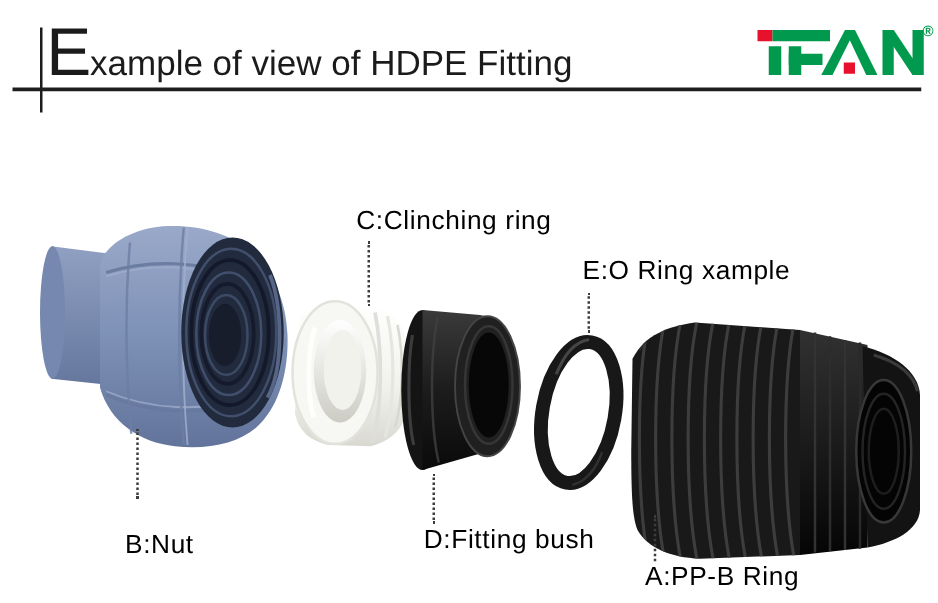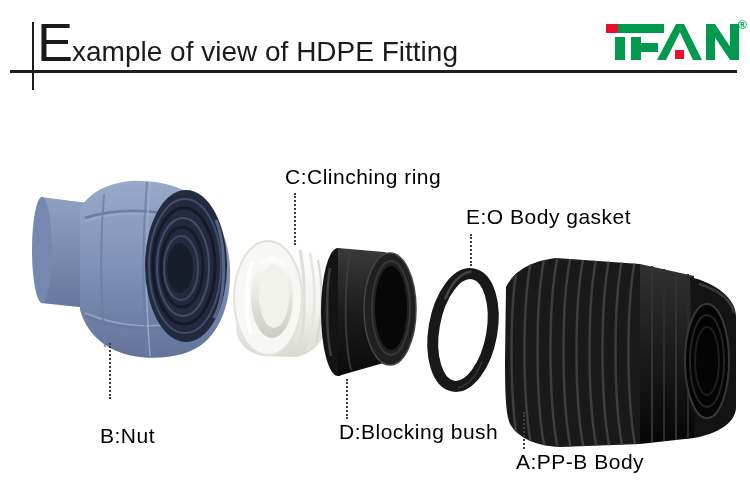--- a/index.html
+++ b/index.html
@@ -187,17 +187,17 @@
   </svg>
 
   <div class="leader leader-b"></div>
   <div class="leader leader-c"></div>
   <div class="leader leader-d"></div>
   <div class="leader leader-e"></div>
   <div class="leader leader-a"></div>
 
   <div class="part-label label-b">B:Nut</div>
   <div class="part-label label-c">C:Clinching ring</div>
-  <div class="part-label label-d">D:Blocking bush</div>
-  <div class="part-label label-e">E:O Body gasket</div>
-  <div class="part-label label-a">A:PP-B Body</div>
+  <div class="part-label label-d">D:Fitting bush</div>
+  <div class="part-label label-e">E:O Ring xample</div>
+  <div class="part-label label-a">A:PP-B Ring</div>
 
 </div>
 
 </body></html>

